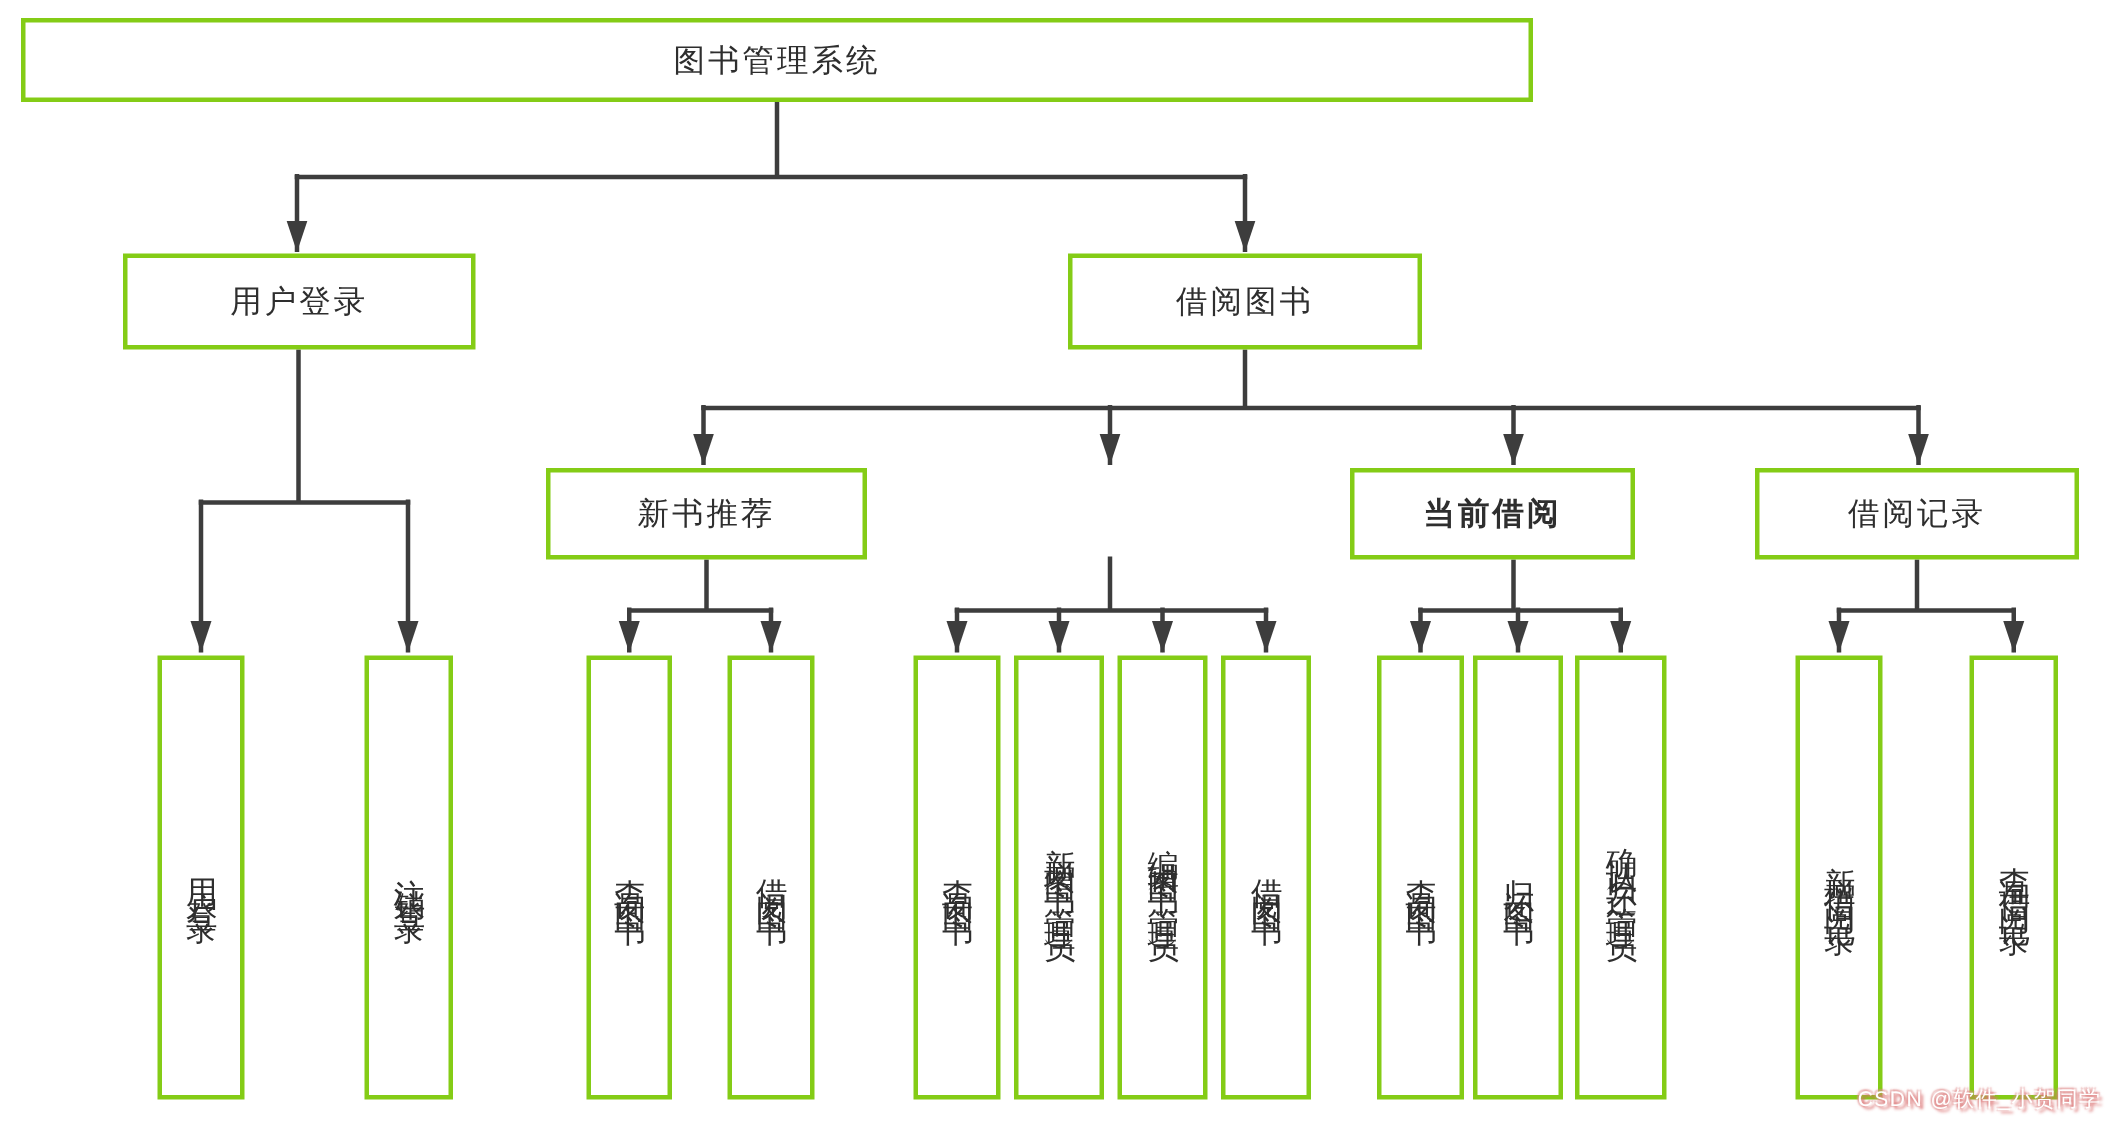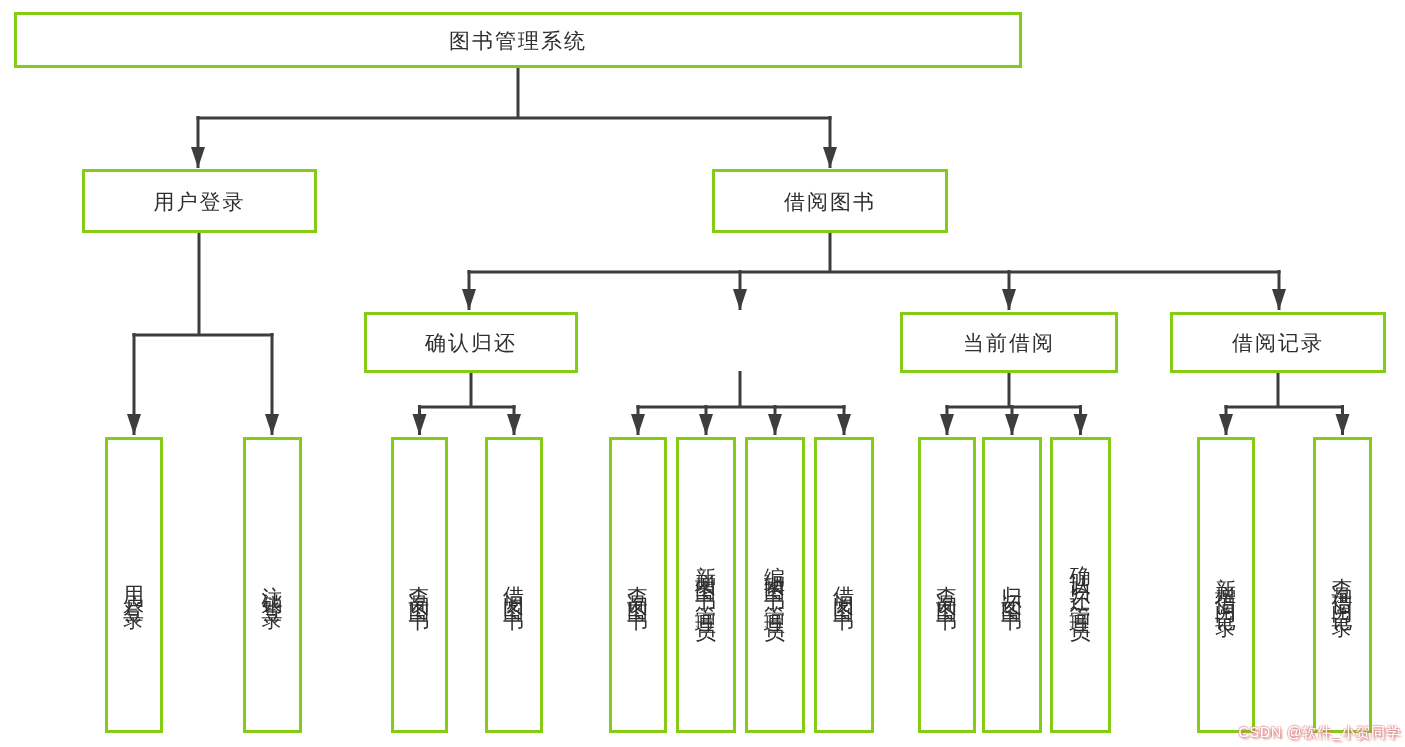--- a/index.html
+++ b/index.html
@@ -118,23 +118,23 @@
   </div>
 
   <div class="box" style="left:82px; top:169px; width:235px; height:64px;">
     <span class="lbl">用户登录</span>
   </div>
   <div class="box" style="left:712px; top:169px; width:236px; height:64px;">
     <span class="lbl">借阅图书</span>
   </div>
 
   <div class="box" style="left:364px; top:312px; width:214px; height:61px;">
-    <span class="lbl">确认归还</span>
+    <span class="lbl">新书推荐</span>
   </div>
-  <div class="box" style="left:900px; top:312px; width:218px; height:61px;">
+  <div class="box" style="left:900px; top:312px; width:190px; height:61px;font-weight:bold;">
     <span class="lbl">当前借阅</span>
   </div>
   <div class="box" style="left:1170px; top:312px; width:216px; height:61px;">
     <span class="lbl">借阅记录</span>
   </div>
 
   <div class="box leaf" style="left:105px; top:437px; width:58px; height:296px;">
     <span class="lbl">用户登录</span>
   </div>
   <div class="box leaf" style="left:243px; top:437px; width:59px; height:296px;">

